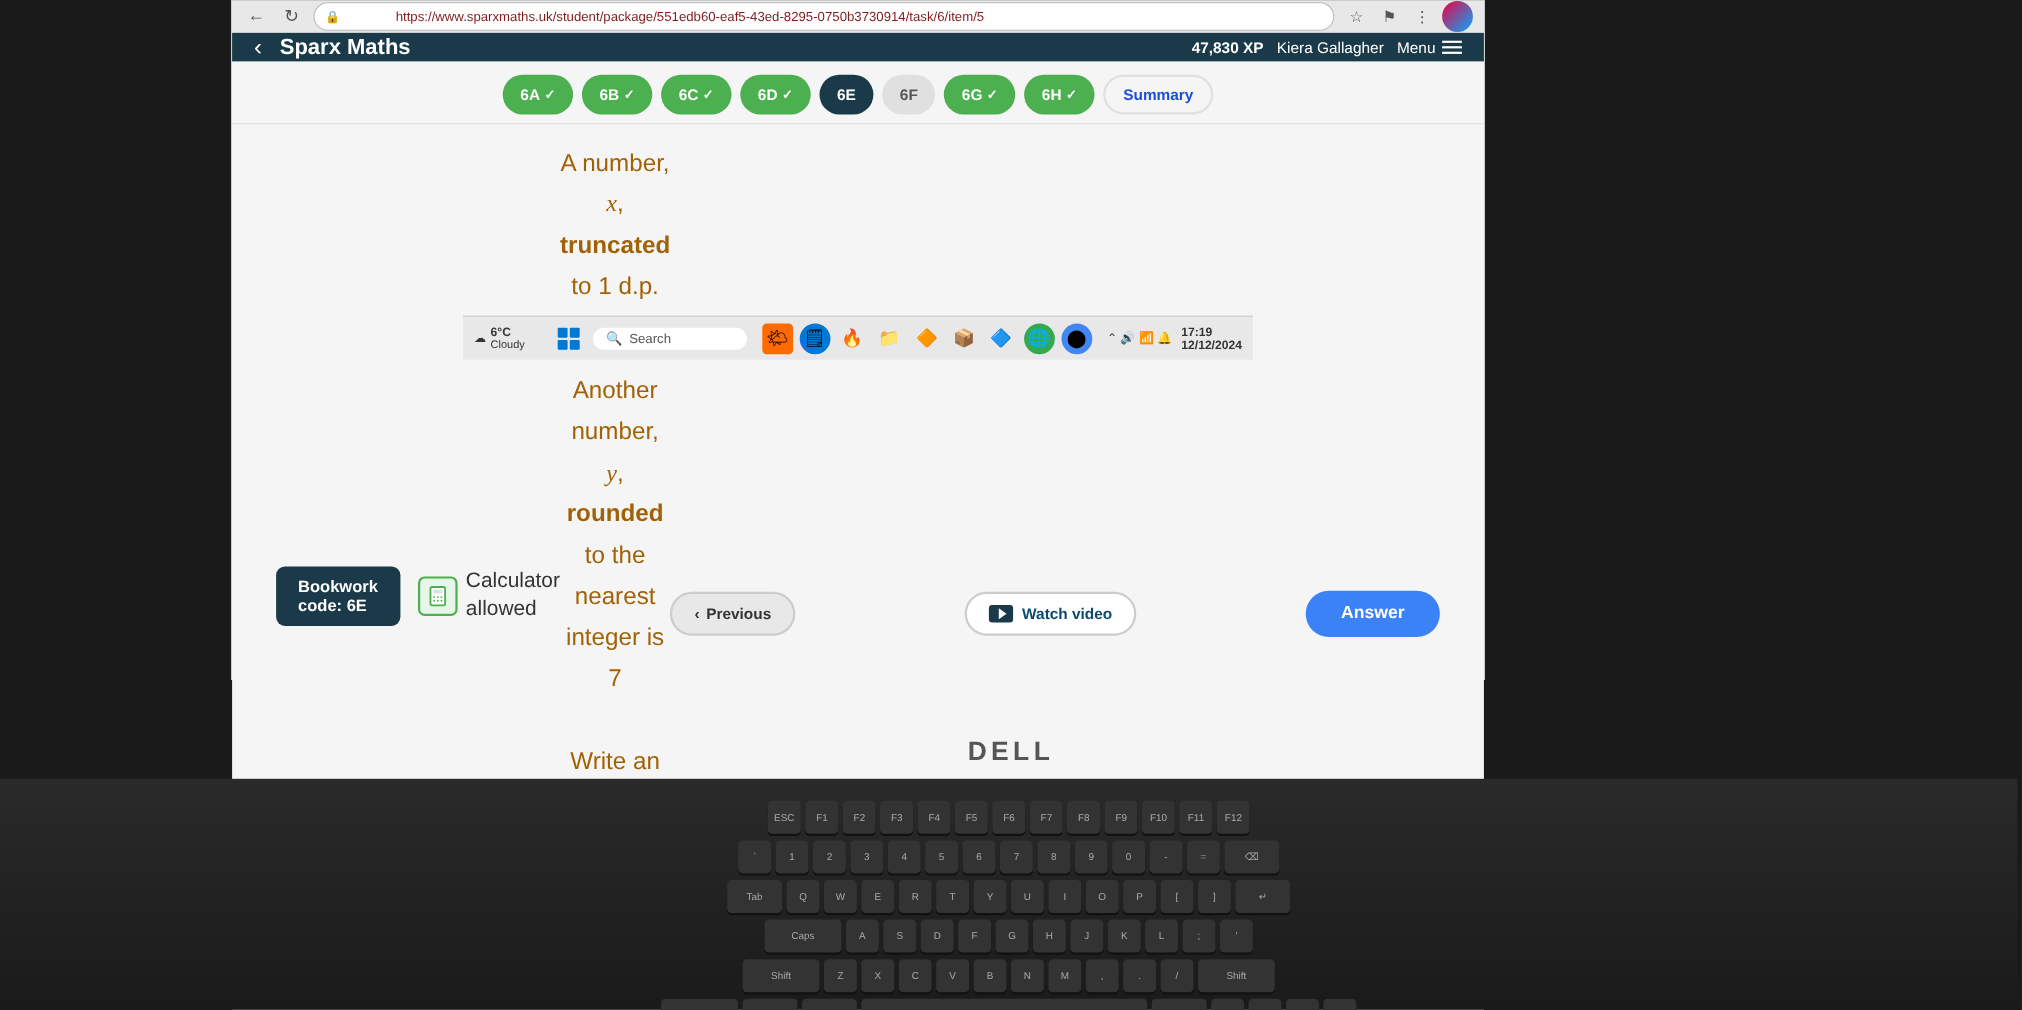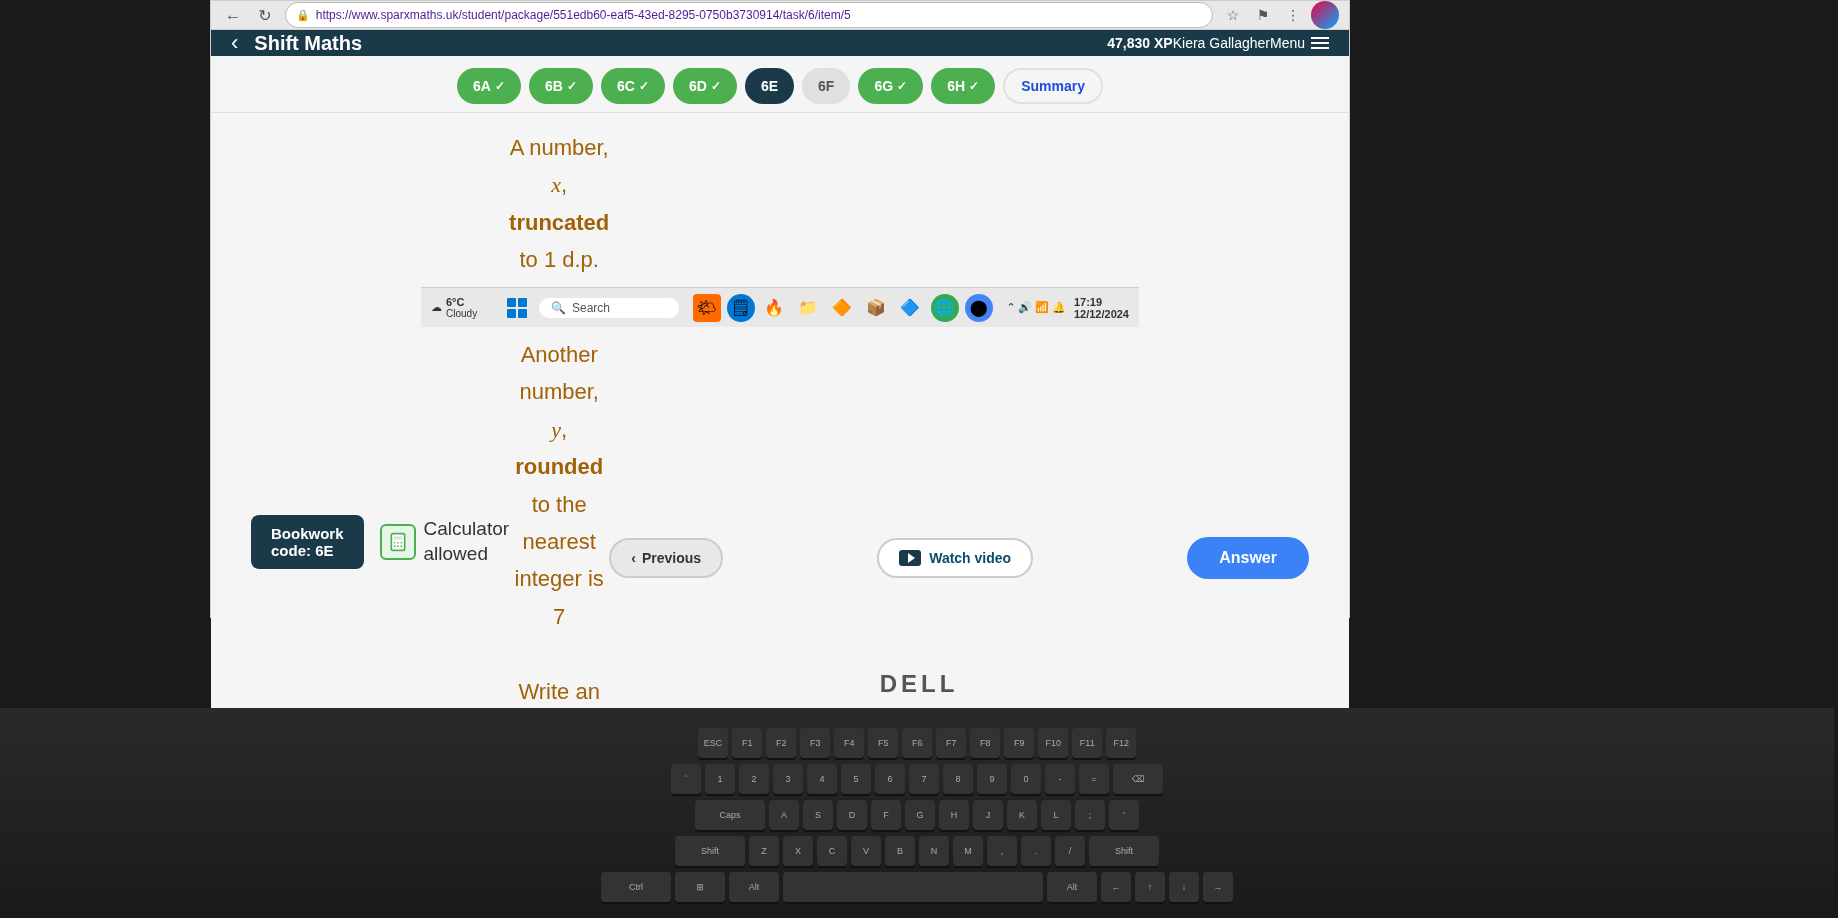--- a/index.html
+++ b/index.html
@@ -118,21 +118,21 @@
     .app-title {
       color: white;
       font-size: 20px;
       font-weight: 600;
       flex: 1;
     }
 
     .header-right {
       display: flex;
       align-items: center;
-      gap: 0;
+      gap: 12px;
     }
 
     .xp-badge {
       color: white;
       font-size: 14px;
       font-weight: 600;
     }
 
     .user-name {
       color: white;
@@ -522,35 +522,35 @@
 <div class="left-dark-area"></div>
 <div class="right-dark-area"></div>
 
 <div class="browser-window">
 
   <div class="browser-chrome">
     <button class="browser-nav-btn">←</button>
     <button class="browser-nav-btn">↻</button>
     <div class="address-bar">
       <span class="lock-icon">🔒</span>
-      <span style="font-size:12px;color:#4c1d95;overflow:hidden;text-overflow:ellipsis;white-space:nowrap;">https://www.sparxmaths.uk/student/package/551edb60-eaf5-43ed-8295-0750b3730914/task/6/item/5</span>
+      <span style="font-size:12px;color:#7f1d1d;overflow:hidden;text-overflow:ellipsis;white-space:nowrap;margin-left:44px;">https://www.sparxmaths.uk/student/package/551edb60-eaf5-43ed-8295-0750b3730914/task/6/item/5</span>
     </div>
     <div class="browser-icons">
       <button class="browser-icon-btn">☆</button>
       <button class="browser-icon-btn">⚑</button>
       <button class="browser-icon-btn">⋮</button>
       <div style="width:28px;height:28px;border-radius:50%;background:linear-gradient(135deg,#e04,#0af);display:flex;align-items:center;justify-content:center;"></div>
     </div>
   </div>
 
   <div class="app-header">
     <button class="back-btn">
       <span style="font-size:22px;">‹</span>
     </button>
-    <span class="app-title">Shift Maths</span>
+    <span class="app-title">Sparx Maths</span>
     <div class="header-right">
       <span class="xp-badge">47,830 XP</span>
       <span class="user-name">Kiera Gallagher</span>
       <button class="menu-btn">
         <span>Menu</span>
         <div class="hamburger-lines">
           <span></span>
             <span></span>
             <span></span>
         </div>
@@ -700,20 +700,36 @@
       <div class="key">6</div>
       <div class="key">7</div>
       <div class="key">8</div>
       <div class="key">9</div>
       <div class="key">0</div>
       <div class="key">-</div>
       <div class="key">=</div>
       <div class="key key-wide">⌫</div>
     </div>
     <div class="key-row">
+      <div class="key key-wide">Tab</div>
+      <div class="key">Q</div>
+      <div class="key">W</div>
+      <div class="key">E</div>
+      <div class="key">R</div>
+      <div class="key">T</div>
+      <div class="key">Y</div>
+      <div class="key">U</div>
+      <div class="key">I</div>
+      <div class="key">O</div>
+      <div class="key">P</div>
+      <div class="key">[</div>
+      <div class="key">]</div>
+      <div class="key key-wide">↵</div>
+    </div>
+    <div class="key-row">
       <div class="key key-wider">Caps</div>
       <div class="key">A</div>
       <div class="key">S</div>
       <div class="key">D</div>
       <div class="key">F</div>
       <div class="key">G</div>
       <div class="key">H</div>
       <div class="key">J</div>
       <div class="key">K</div>
       <div class="key">L</div>

